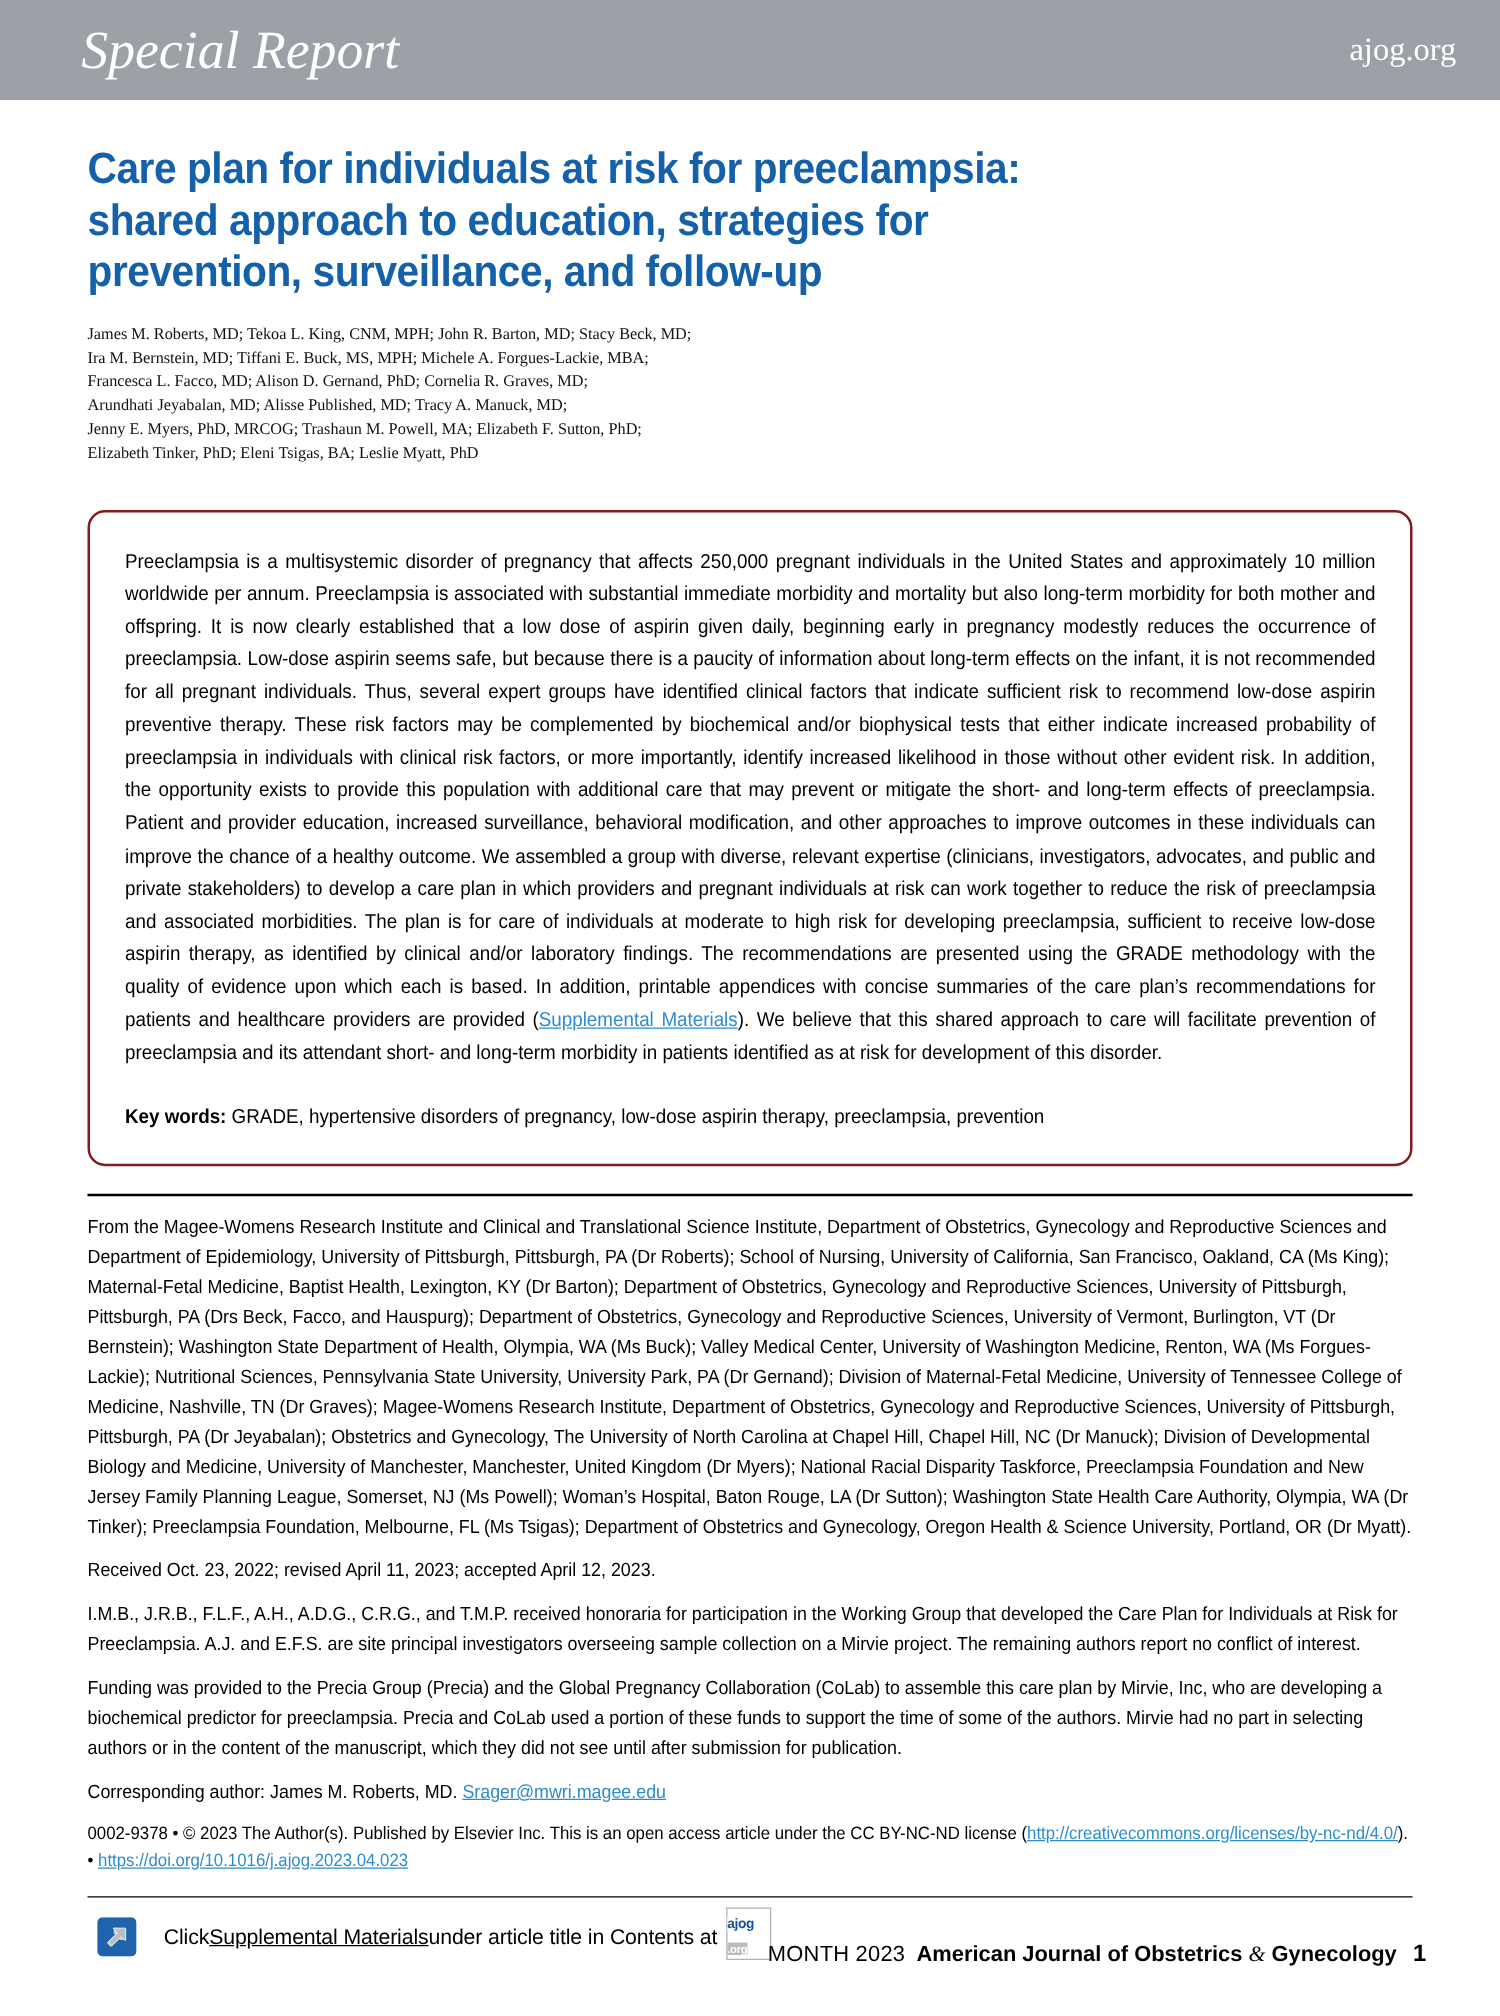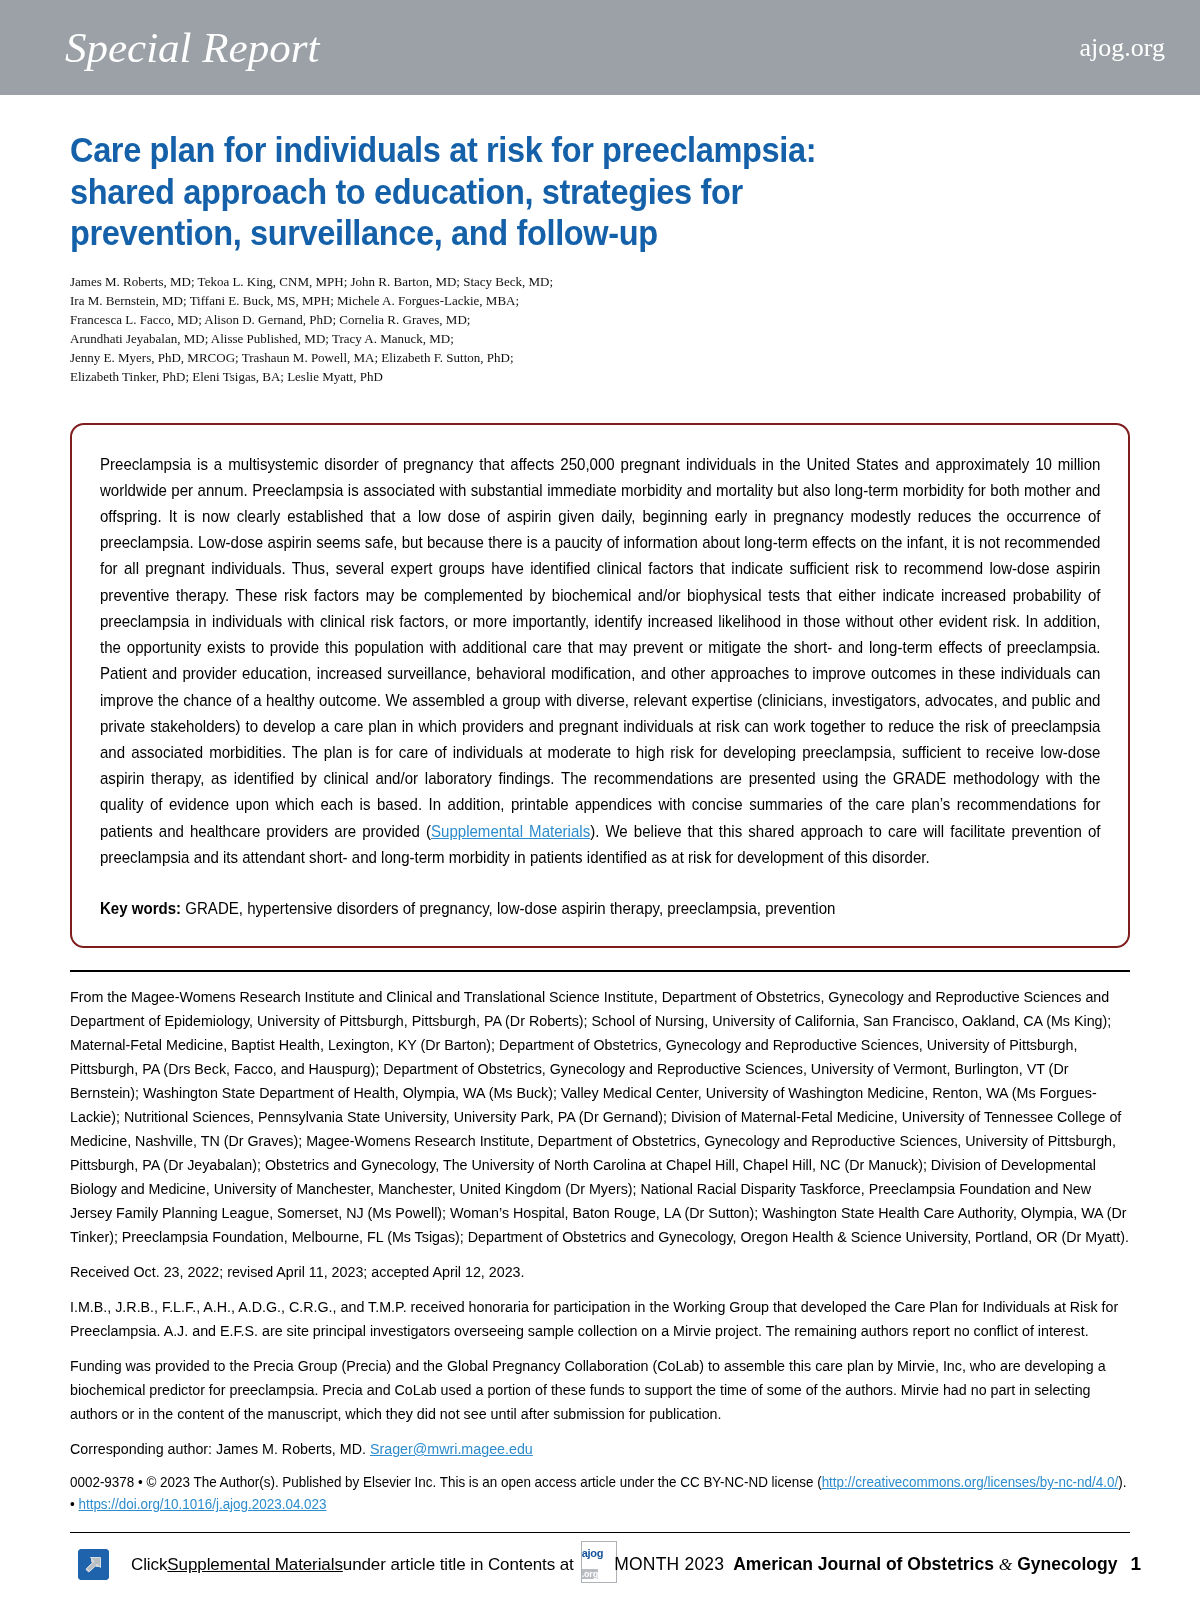--- a/index.html
+++ b/index.html
@@ -11,21 +11,21 @@
     width: 1200px;
     height: 1613px;
     font-family: "Liberation Sans", sans-serif;
     color: #000000;
     position: relative;
     overflow: hidden;
   }
 
   
   .header-band {
-    height: 95px;
+    height: 80px;
     background: #9ba1a6;
     display: flex;
     align-items: center;
     justify-content: space-between;
     padding: 0 35px 0 65px;
     box-sizing: border-box;
   }
   .header-title {
     font-family: "Liberation Serif", serif;
     font-style: italic;

